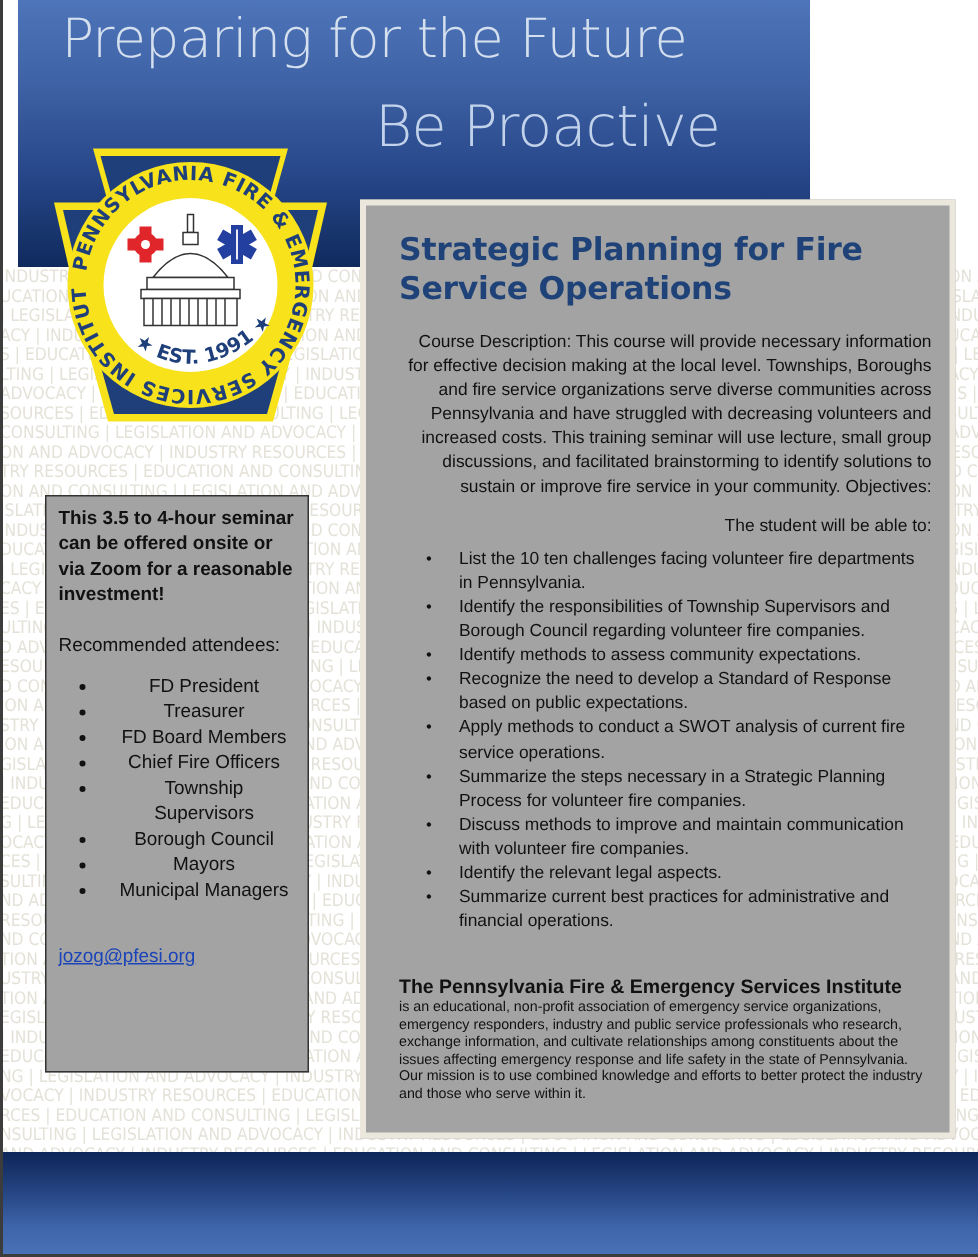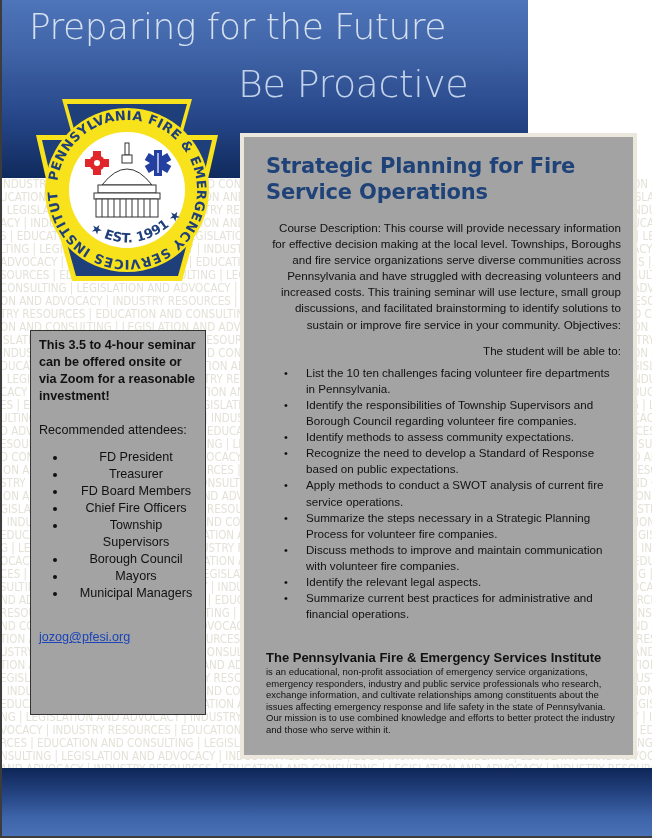--- a/index.html
+++ b/index.html
@@ -1,18 +1,18 @@
 <!DOCTYPE html>
 <html><head>
 <meta charset="utf-8">
 <style>
   html, body { margin:0; padding:0; }
   body { width:652px; height:838px; position:relative; overflow:hidden; background:#ffffff; font-family:"Liberation Sans", sans-serif; }
   .page { position:absolute; left:0; top:0; width:652px; height:838px; }
-  .header { position:absolute; left:0; top:0; width:528px; height:178px;
+  .header { position:absolute; left:12px; top:0; width:528px; height:178px;
     background:linear-gradient(to bottom, #4e74b9 0%, #3f63a6 30%, #27478a 65%, #0f2a5c 100%); }
   .header-line1 { position:absolute; left:29px; top:6px; font-size:36px; color:#d5e0ef; font-family:"DejaVu Sans", sans-serif; font-weight:200; letter-spacing:-0.5px; white-space:nowrap; }
   .header-line2 { position:absolute; left:238px; top:62px; font-size:38px; color:#c2d2ea; font-family:"DejaVu Sans", sans-serif; font-weight:200; letter-spacing:-0.5px; white-space:nowrap; }
   .watermark { position:absolute; left:0; top:178px; width:652px; height:590px; background:#ffffff; overflow:hidden; }
   .wm-line { font-family:"DejaVu Sans Condensed","DejaVu Sans", sans-serif; font-size:11.5px; color:#e4e2d8; line-height:13px; white-space:nowrap; letter-spacing:0px; }
   .footer { position:absolute; left:0; top:768px; width:652px; height:70px;
     background:linear-gradient(to bottom, #0e2658 0%, #23427f 35%, #3d63a8 70%, #4b73b8 100%); }
   .frame-left { position:absolute; left:0; top:0; width:2px; height:838px; background:#3c3c3c; }
   .frame-bottom { position:absolute; left:0; top:836px; width:652px; height:2px; background:#3c3c3c; }
 

